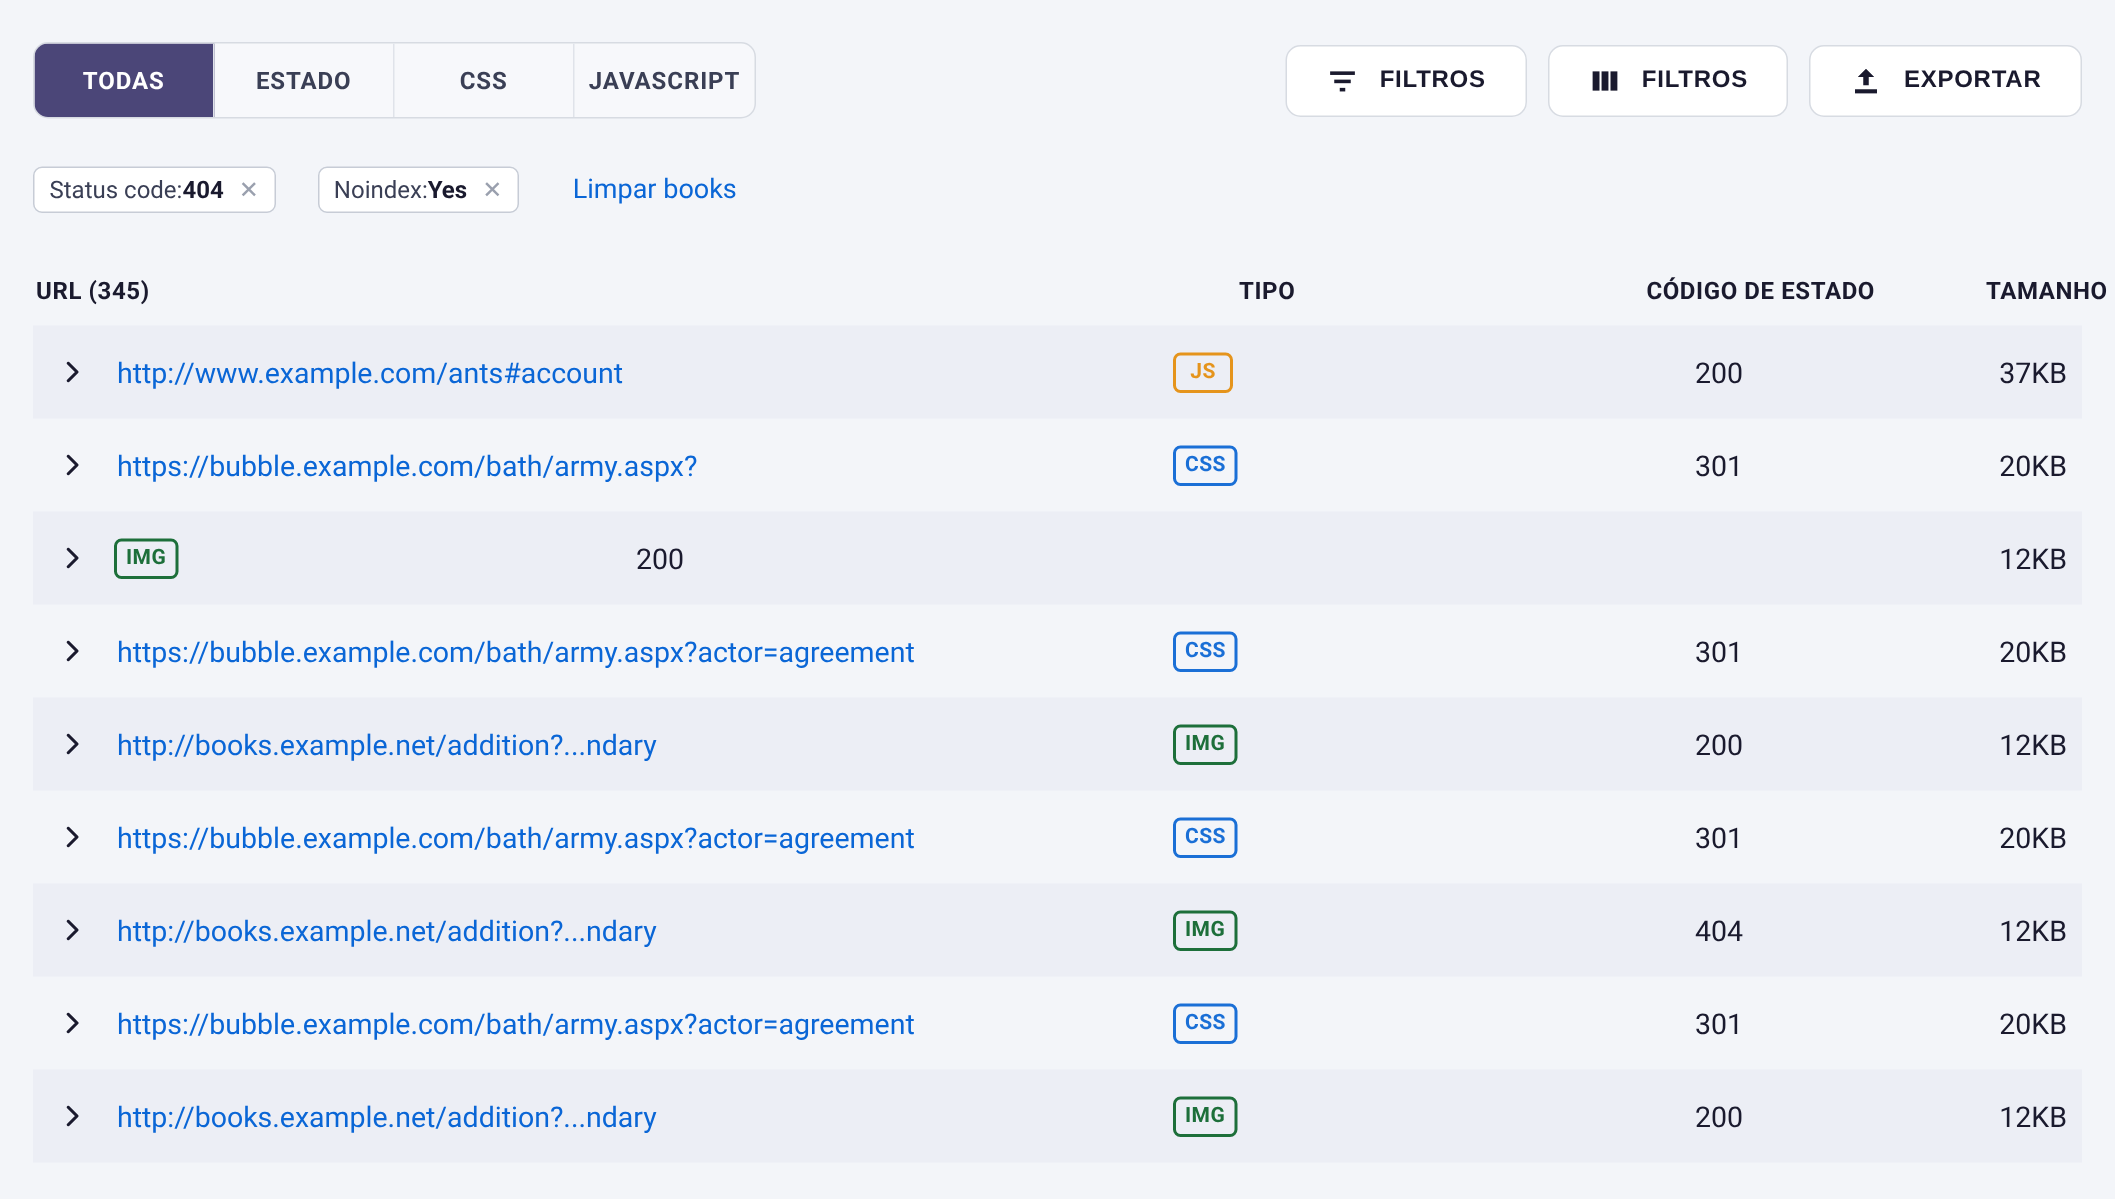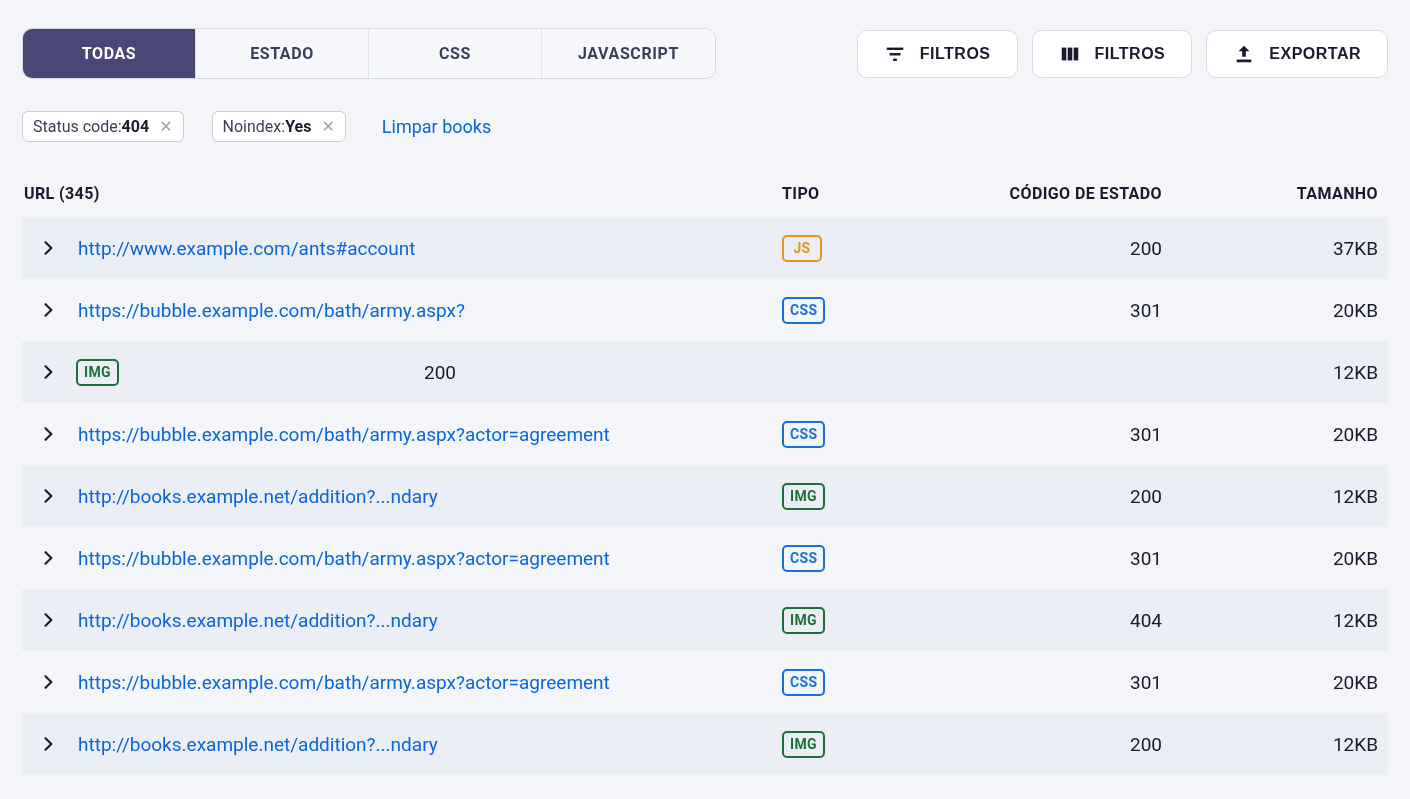--- a/index.html
+++ b/index.html
@@ -20,21 +20,21 @@
   }
   .tabs {
     display: inline-flex;
     border: 1px solid #d7dbe2;
     border-radius: 10px;
     overflow: hidden;
     background: #f7f8fb;
   }
   .tab {
     padding: 15px 0;
-    width: 173px;
+    width: 120px;
     text-align: center;
     font-weight: 700;
     font-size: 16px;
     letter-spacing: 0.6px;
     color: #3a3f55;
     cursor: pointer;
     border-right: 1px solid #e0e3ea;
   }
   .tab:last-child { border-right: none; }
   .tab.active {
@@ -92,20 +92,21 @@
     margin-left: 8px;
   }
   .table-header {
     display: flex;
     align-items: center;
     font-weight: 700;
     font-size: 16px;
     letter-spacing: 0.4px;
     color: #1a1a2e;
     padding: 14px 0;
+    gap: 44px;
   }
   .col-url   { flex: 0 0 760px; padding-left:  2px; }
   .col-type  { flex: 0 0 120px; }
   .col-status{ flex: 0 0 290px; text-align: right; padding-right: 30px;}
   .col-size  { flex: 1 1 auto; text-align: right; padding-right: 10px;}
   .row {
     display: flex;
     align-items: center;
     height: 62px;
   }

